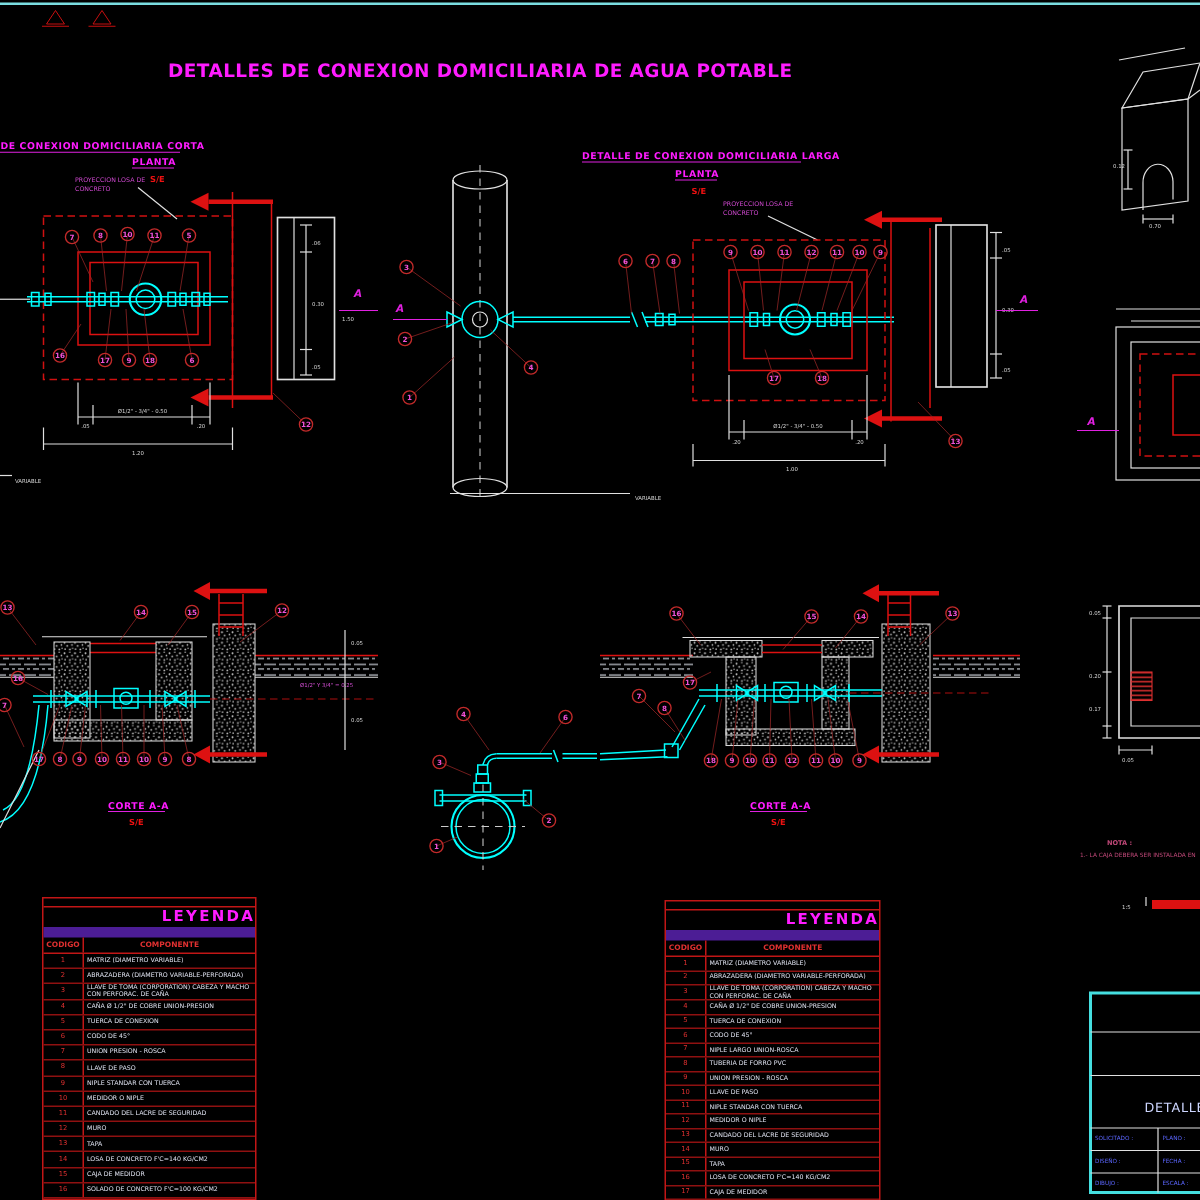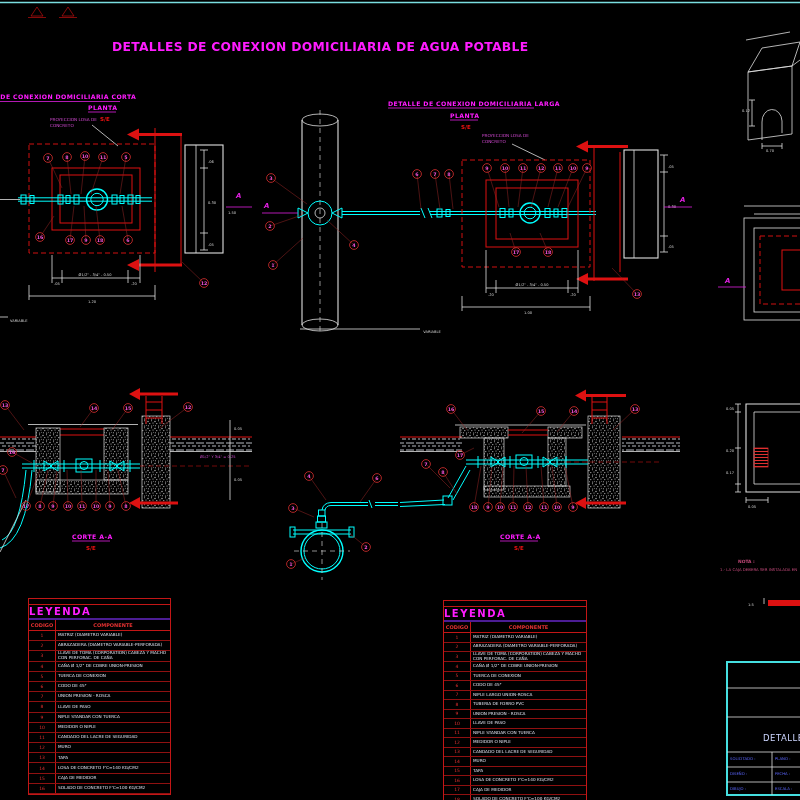--- a/index.html
+++ b/index.html
@@ -32,22 +32,22 @@
   .secA{fill:#e020e0;font-size:7px;font-style:italic;font-weight:bold}
   .stipr{fill:url(#stip);stroke:#d8d8d8;stroke-width:.7}
   .groundr{fill:url(#ground);stroke:none}
   .nota{fill:#c04878;font-size:4.4px;font-weight:bold}
   .nota2{fill:#c04878;font-size:3.9px}
   .tbblue{fill:#5b66ff;font-size:3.8px}
   .tbbig{fill:#cdd6ff;font-size:8.5px;letter-spacing:.5px}
   
   .legend{position:absolute;border:1px solid #c21616;background:#000;}
   .lt-band{height:5px;border-bottom:1px solid #c21616}
-  .lt-title{height:13px;line-height:13px;text-align:left;color:#ff1cff;font-weight:bold;
-            font-size:10px;letter-spacing:1.5px;border-bottom:2px solid #4c1d95}
+  .lt-title{height:13px;line-height:13px;text-align:right;color:#ff1cff;font-weight:bold;
+            font-size:10px;letter-spacing:1.5px;border-bottom:7px solid #4c1d95}
   .lt-cols{display:flex;height:10px;line-height:10px;border-bottom:1px solid #c21616;
            color:#e03030;font-size:5px;font-weight:bold}
   .lt-code-h{width:26px;text-align:center;border-right:1px solid #c21616}
   .lt-comp-h{flex:1;text-align:center}
   .lt-row{display:flex;border-bottom:1px solid #8f1111;min-height:9.2px}
   .dense .lt-row{min-height:8.5px}
   .lt-code{width:26px;color:#e03030;font-size:4.5px;border-right:1px solid #c21616;
            display:flex;align-items:center;justify-content:center}
   .lt-comp{flex:1;color:#dfe2f0;font-size:4.2px;line-height:1.1;padding:0 2px;
            display:flex;align-items:center;text-transform:uppercase}

